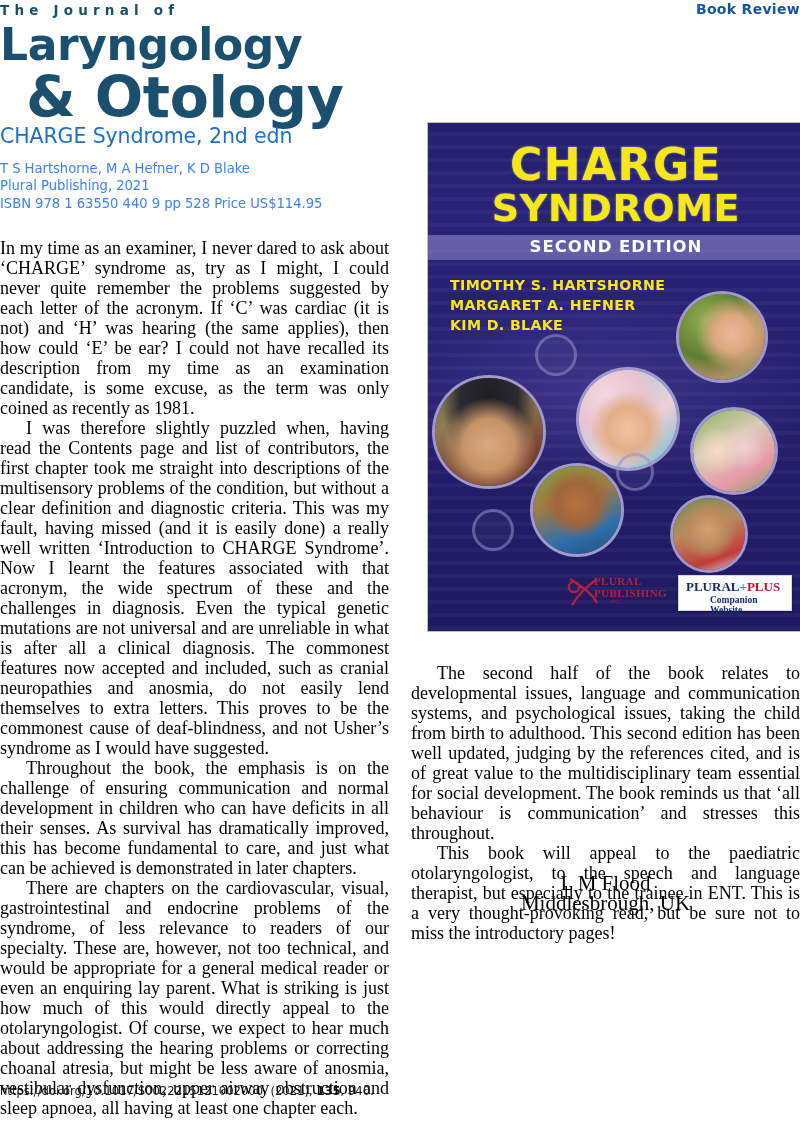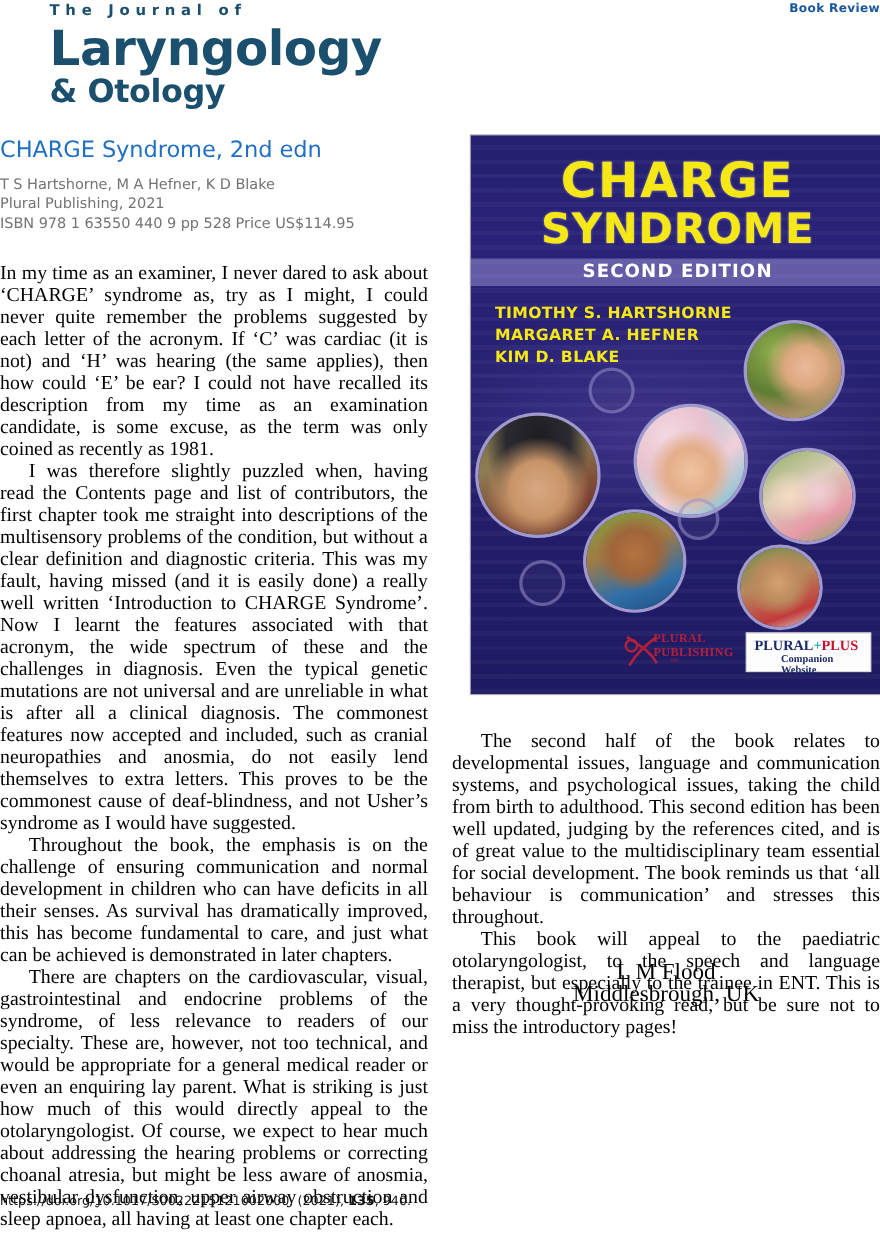--- a/index.html
+++ b/index.html
@@ -15,21 +15,20 @@
     color: #000;
     overflow: hidden;
   }
 
   
   #masthead {
     position: absolute;
     left: 0;
     top: 0;
     width: 420px;
-    margin-left: 45px;
   }
   #journal-kicker {
     font-family: "DejaVu Sans", sans-serif;
     font-size: 13.5px;
     font-weight: 700;
     letter-spacing: 5.2px;
     color: #1b4f6e;
     line-height: 1;
     padding-top: 4px;
     white-space: nowrap;
@@ -38,33 +37,34 @@
     font-family: "DejaVu Sans", sans-serif;
     font-size: 44px;
     font-weight: 700;
     color: #1b4f6e;
     line-height: 1.0;
     letter-spacing: -0.4px;
     margin-top: 5px;
   }
   #journal-name-2 {
     font-family: "DejaVu Sans", sans-serif;
-    font-size: 29px;
+    font-size: 57px;
     font-weight: 700;
     color: #1b4f6e;
     line-height: 1.0;
     letter-spacing: -0.4px;
     margin-top: 2px;
+    padding-left: 26px;
   }
   #book-review-label {
     position: absolute;
     right: 0;
     top: 1px;
     font-family: "DejaVu Sans", sans-serif;
-    font-size: 11px;
+    font-size: 14px;
     font-weight: 700;
     color: #15569f;
     letter-spacing: 0.3px;
   }
 
   
   #review-head {
     position: absolute;
     left: 0;
     top: 124px;
@@ -74,21 +74,21 @@
     font-family: "DejaVu Sans", sans-serif;
     font-size: 20.5px;
     font-weight: 400;
     color: #1f6fc4;
     line-height: 1.2;
     letter-spacing: -0.1px;
   }
   .meta-line {
     font-family: "DejaVu Sans", sans-serif;
     font-size: 13.2px;
-    color: #737373;
+    color: #3b82f6;
     line-height: 17.5px;
     letter-spacing: -0.05px;
   }
   #meta-block { margin-top: 11px; }
 
   
   .col {
     position: absolute;
     width: 389px;
     font-size: 18px;

